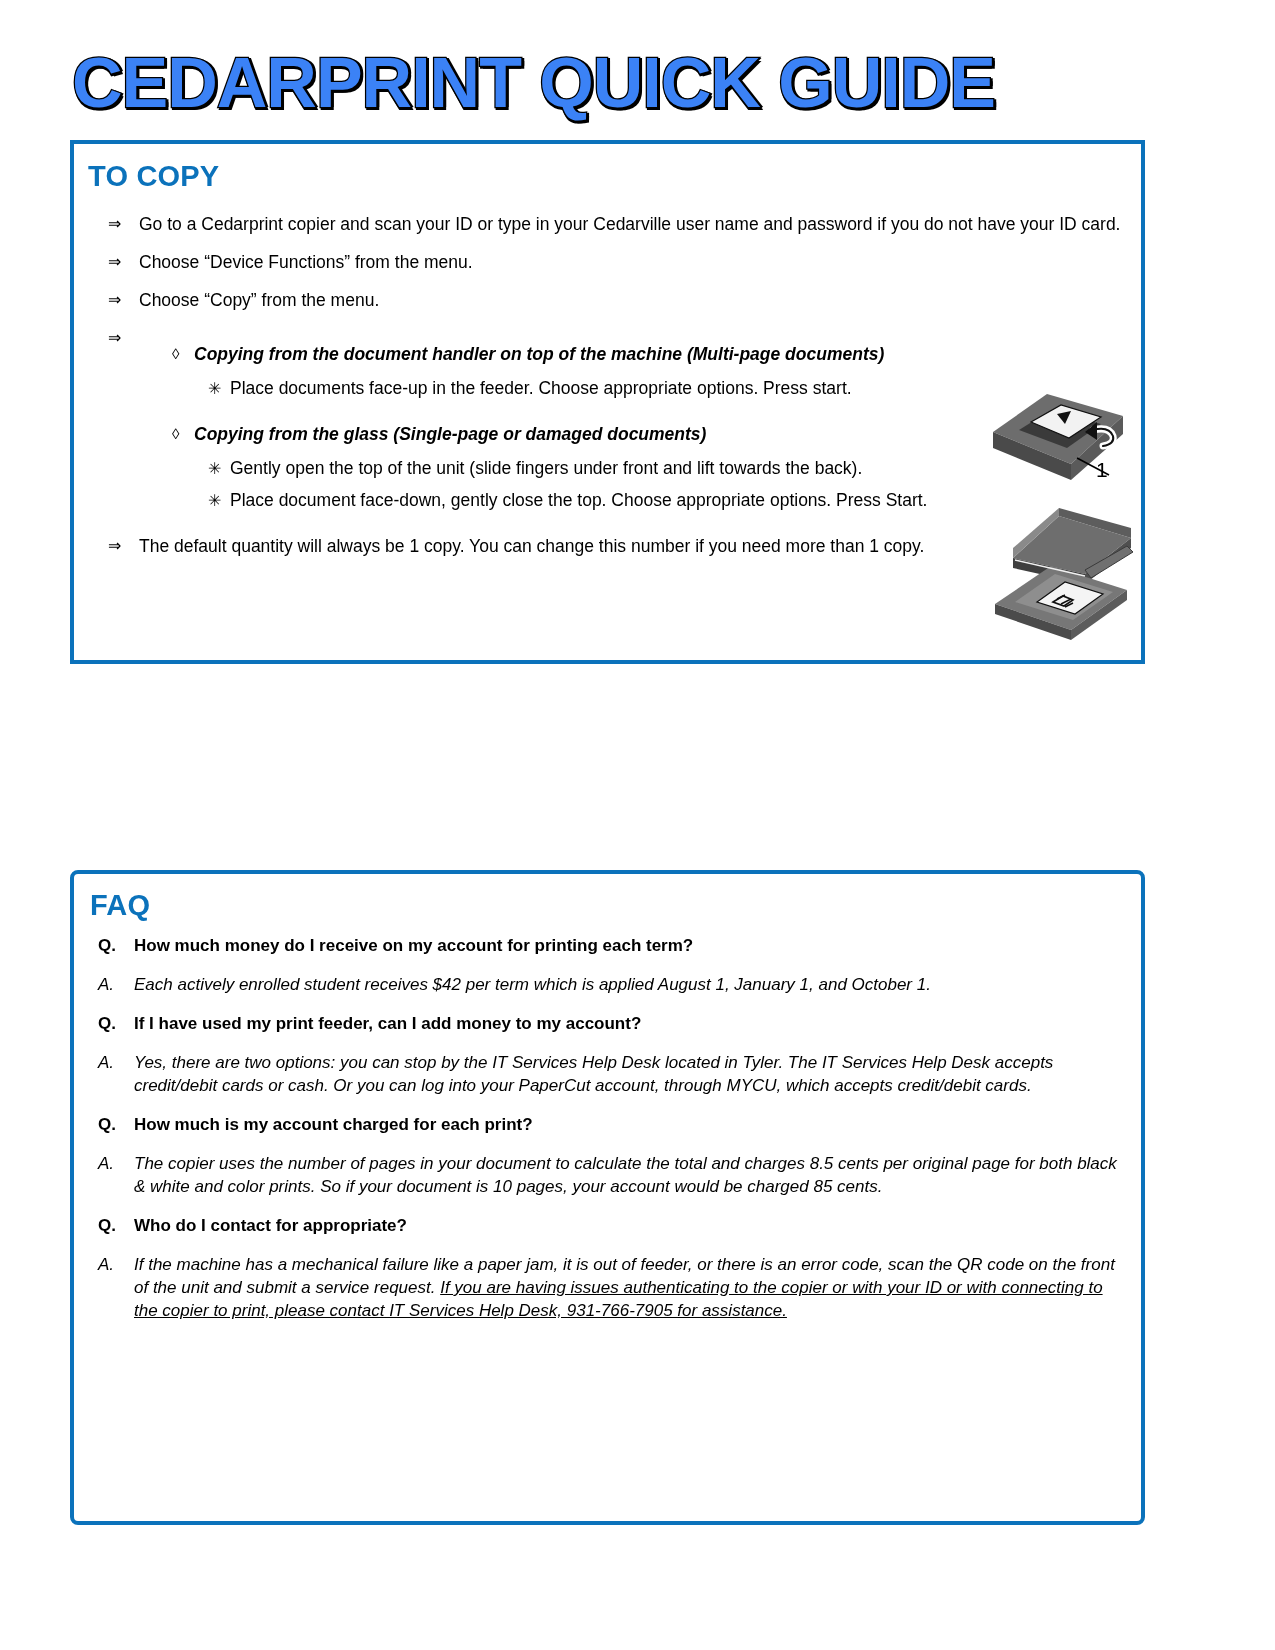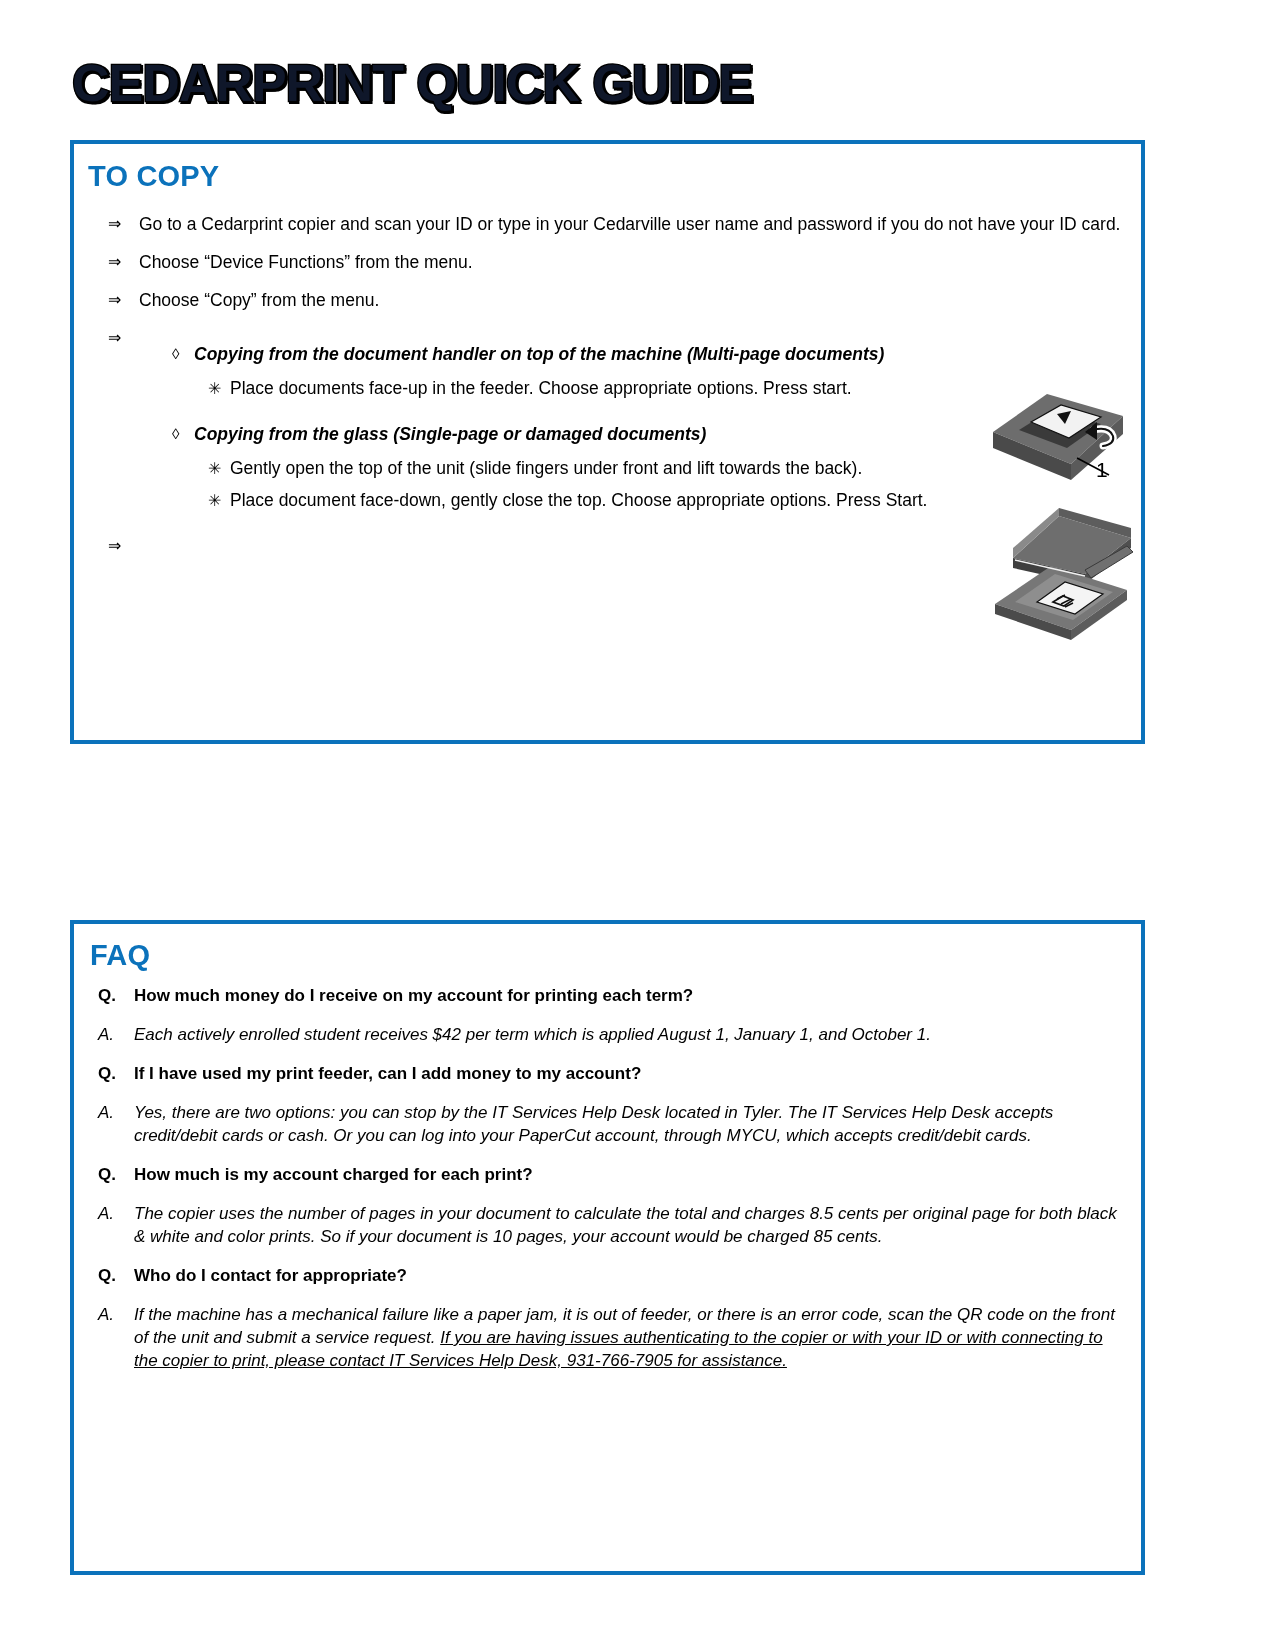--- a/index.html
+++ b/index.html
@@ -19,24 +19,24 @@
 
   
   .page-title {
     position: absolute;
     left: 72px;
     top: 52px;
     width: 1080px;
     height: 62px;
     font-family: "Liberation Sans", sans-serif;
     font-weight: bold;
-    font-size: 52px;
+    font-size: 70px;
     line-height: 62px;
     letter-spacing: -1px;
-    color: #0f172a;
+    color: #3b82f6;
     -webkit-text-stroke: 2.5px #000000;
     paint-order: stroke fill;
     text-shadow:
        3px 3px 0 #000000,
        3px 0 0 #000000,
        0 3px 0 #000000;
     white-space: nowrap;
     transform: scaleX(1.0);
     transform-origin: left center;
   }
@@ -48,27 +48,28 @@
   .panel {
     position: absolute;
     border: 4px solid #0b72bb;
     background: #ffffff;
     box-sizing: border-box;
   }
   #panel-copy {
     left: 70px;
     top: 140px;
     width: 1075px;
-    height: 604px;
+    height: 524px;
   }
   #panel-faq {
     left: 70px;
-    top: 920px;
+    top: 870px;
     width: 1075px;
     height: 655px;
+    border-radius: 8px;
   }
   .panel-heading {
     color: #0b72bb;
     font-weight: bold;
     font-size: 29px;
     letter-spacing: 0.2px;
     margin: 0;
     padding: 0;
   }
   #panel-copy .panel-heading {
@@ -248,20 +249,21 @@
         <div class="star-item">
           <span class="bullet">✳</span>
           <span>Place document face-down, gently close the top. Choose appropriate options. Press Start.</span>
         </div>
       </div>
 
     </div>
 
     <div class="arrow-item wide">
       <span class="bullet">⇒</span>
+      <span>The default quantity will always be 1 copy.  You can change this number if you need more than 1 copy.</span>
     </div>
 
   </div>
 </div>
 
 <div class="illus" id="illus-feeder">
   <svg width="145" height="115" viewBox="0 0 145 115" xmlns="http://www.w3.org/2000/svg">
     <defs>
       <linearGradient id="gtop" x1="0" y1="0" x2="1" y2="1">
         <stop offset="0%" stop-color="#8a8a8a"></stop>

